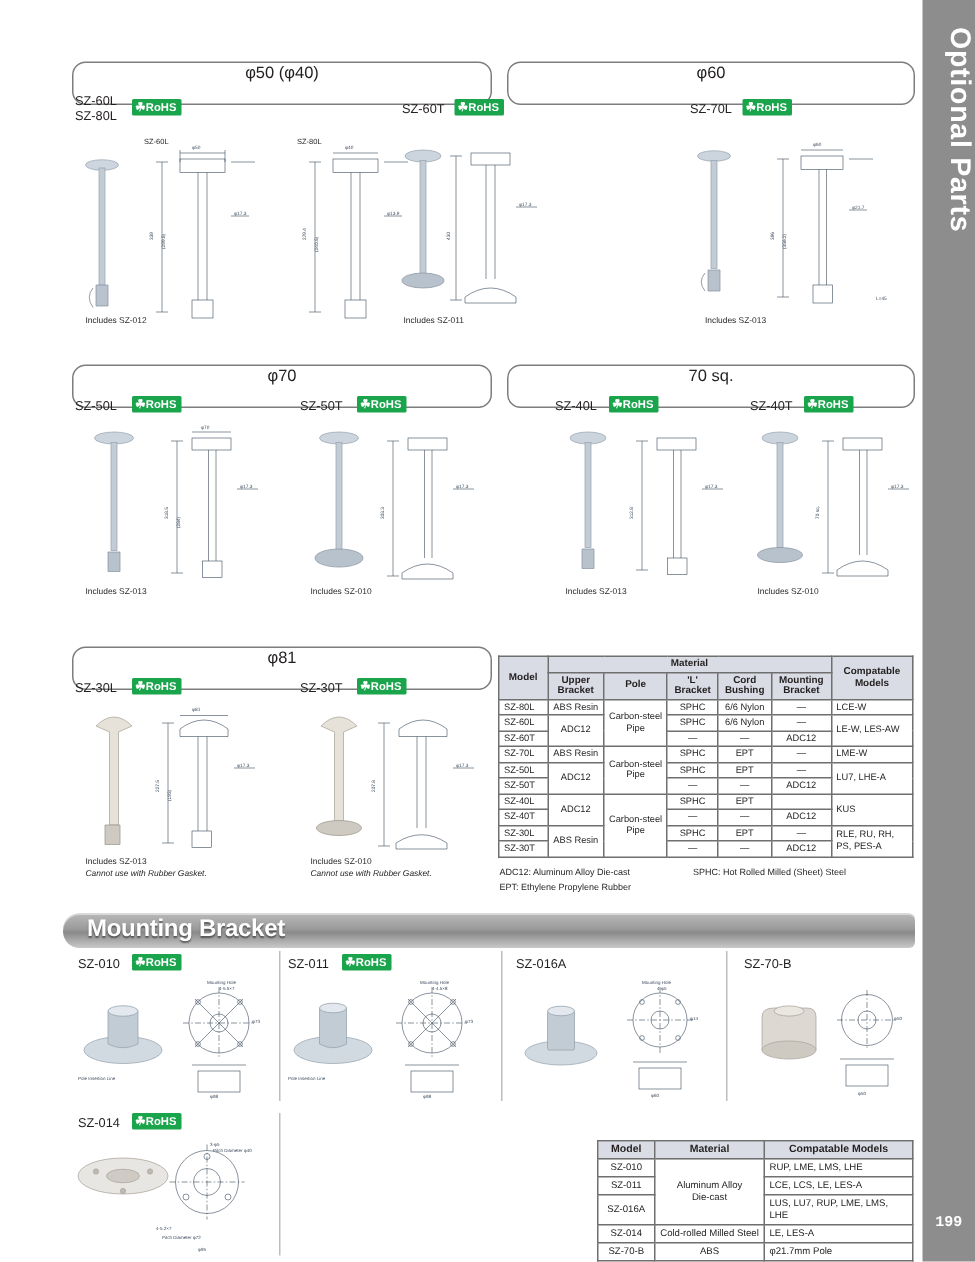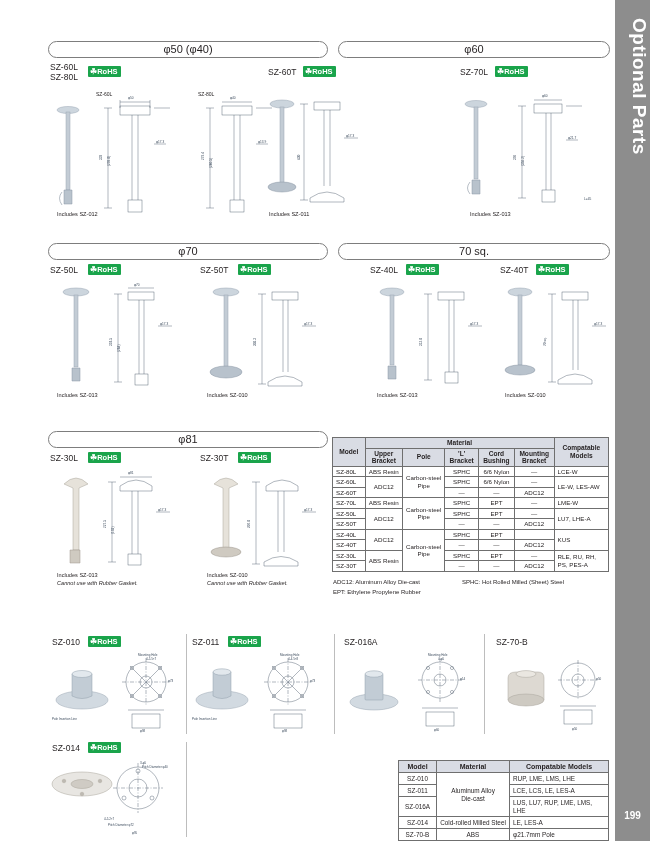--- a/index.html
+++ b/index.html
@@ -19,42 +19,42 @@
   }
   .side-tab .tab-label{
     position:absolute; top:18px; left:0; width:35px;
     writing-mode:vertical-rl; text-orientation:mixed;
     font-size:19px; font-weight:bold; color:#ffffff;
     letter-spacing:0.5px; text-align:left;
     padding-left:7px;
   }
   .side-tab .page-no{
     position:absolute; bottom:20px; left:0; width:35px;
-    text-align:center; font-size:10px; color:#ffffff; font-weight:bold;
+    text-align:center; font-size:10px; color:#ffffff; font-weight:bold;font-family:Liberation Mono, monospace;
   }
 
   .page { position:absolute; left:0; top:0; width:615px; height:841px; }
 
   
   .section-bar{
     position:absolute; height:23px;
     background:linear-gradient(to bottom,#b9b9b9 0%,#9a9a9a 45%,#8a8a8a 55%,#c9c9c9 100%);
     border-radius:11px 4px 4px 11px;
     box-shadow:inset 0 1px 0 #d8d8d8;
   }
   .section-bar .sec-title{
     position:absolute; left:16px; top:2px;
     font-size:16px; font-weight:bold; color:#ffffff;
     text-shadow:0 1px 1px rgba(0,0,0,.45);
     letter-spacing:-0.2px;
   }
 
   
   .grp{
-    position:absolute; height:17px;
+    position:absolute; height:29px;
     border:1px solid #7d7d7d; border-radius:9px;
     background:#fff;
   }
   .grp .glabel{
     position:absolute; left:0; right:0; top:1px;
     text-align:center; font-size:11px; color:#231f20;
   }
 
   
   .model-lbl{
@@ -574,20 +574,23 @@
       <td>—</td>
       <td>ADC12</td>
     </tr>
   </tbody>
     </table>
 
   <div class="tbl-note" style="left:333px; top:579px;">ADC12: Aluminum Alloy Die-cast</div>
   <div class="tbl-note" style="left:462px; top:579px;">SPHC: Hot Rolled Milled (Sheet) Steel</div>
   <div class="tbl-note" style="left:333px; top:589px;">EPT: Ethylene Propylene Rubber</div>
 
+  <div class="section-bar" style="left:42px; top:609px; width:568px;">
+    <span class="sec-title">Mounting Bracket</span>
+  </div>
 
   <div class="vdiv" style="left:186px; top:634px; height:100px;"></div>
   <div class="vdiv" style="left:334px; top:634px; height:100px;"></div>
   <div class="vdiv" style="left:484px; top:634px; height:100px;"></div>
   <div class="vdiv" style="left:186px; top:742px; height:95px;"></div>
 
   <div class="model-lbl" style="left:52px; top:638px;">SZ-010</div>
   <div class="rohs" style="left:88px; top:636px;">
     <span class="leaf">☘</span><span>RoHS</span>
   </div>

